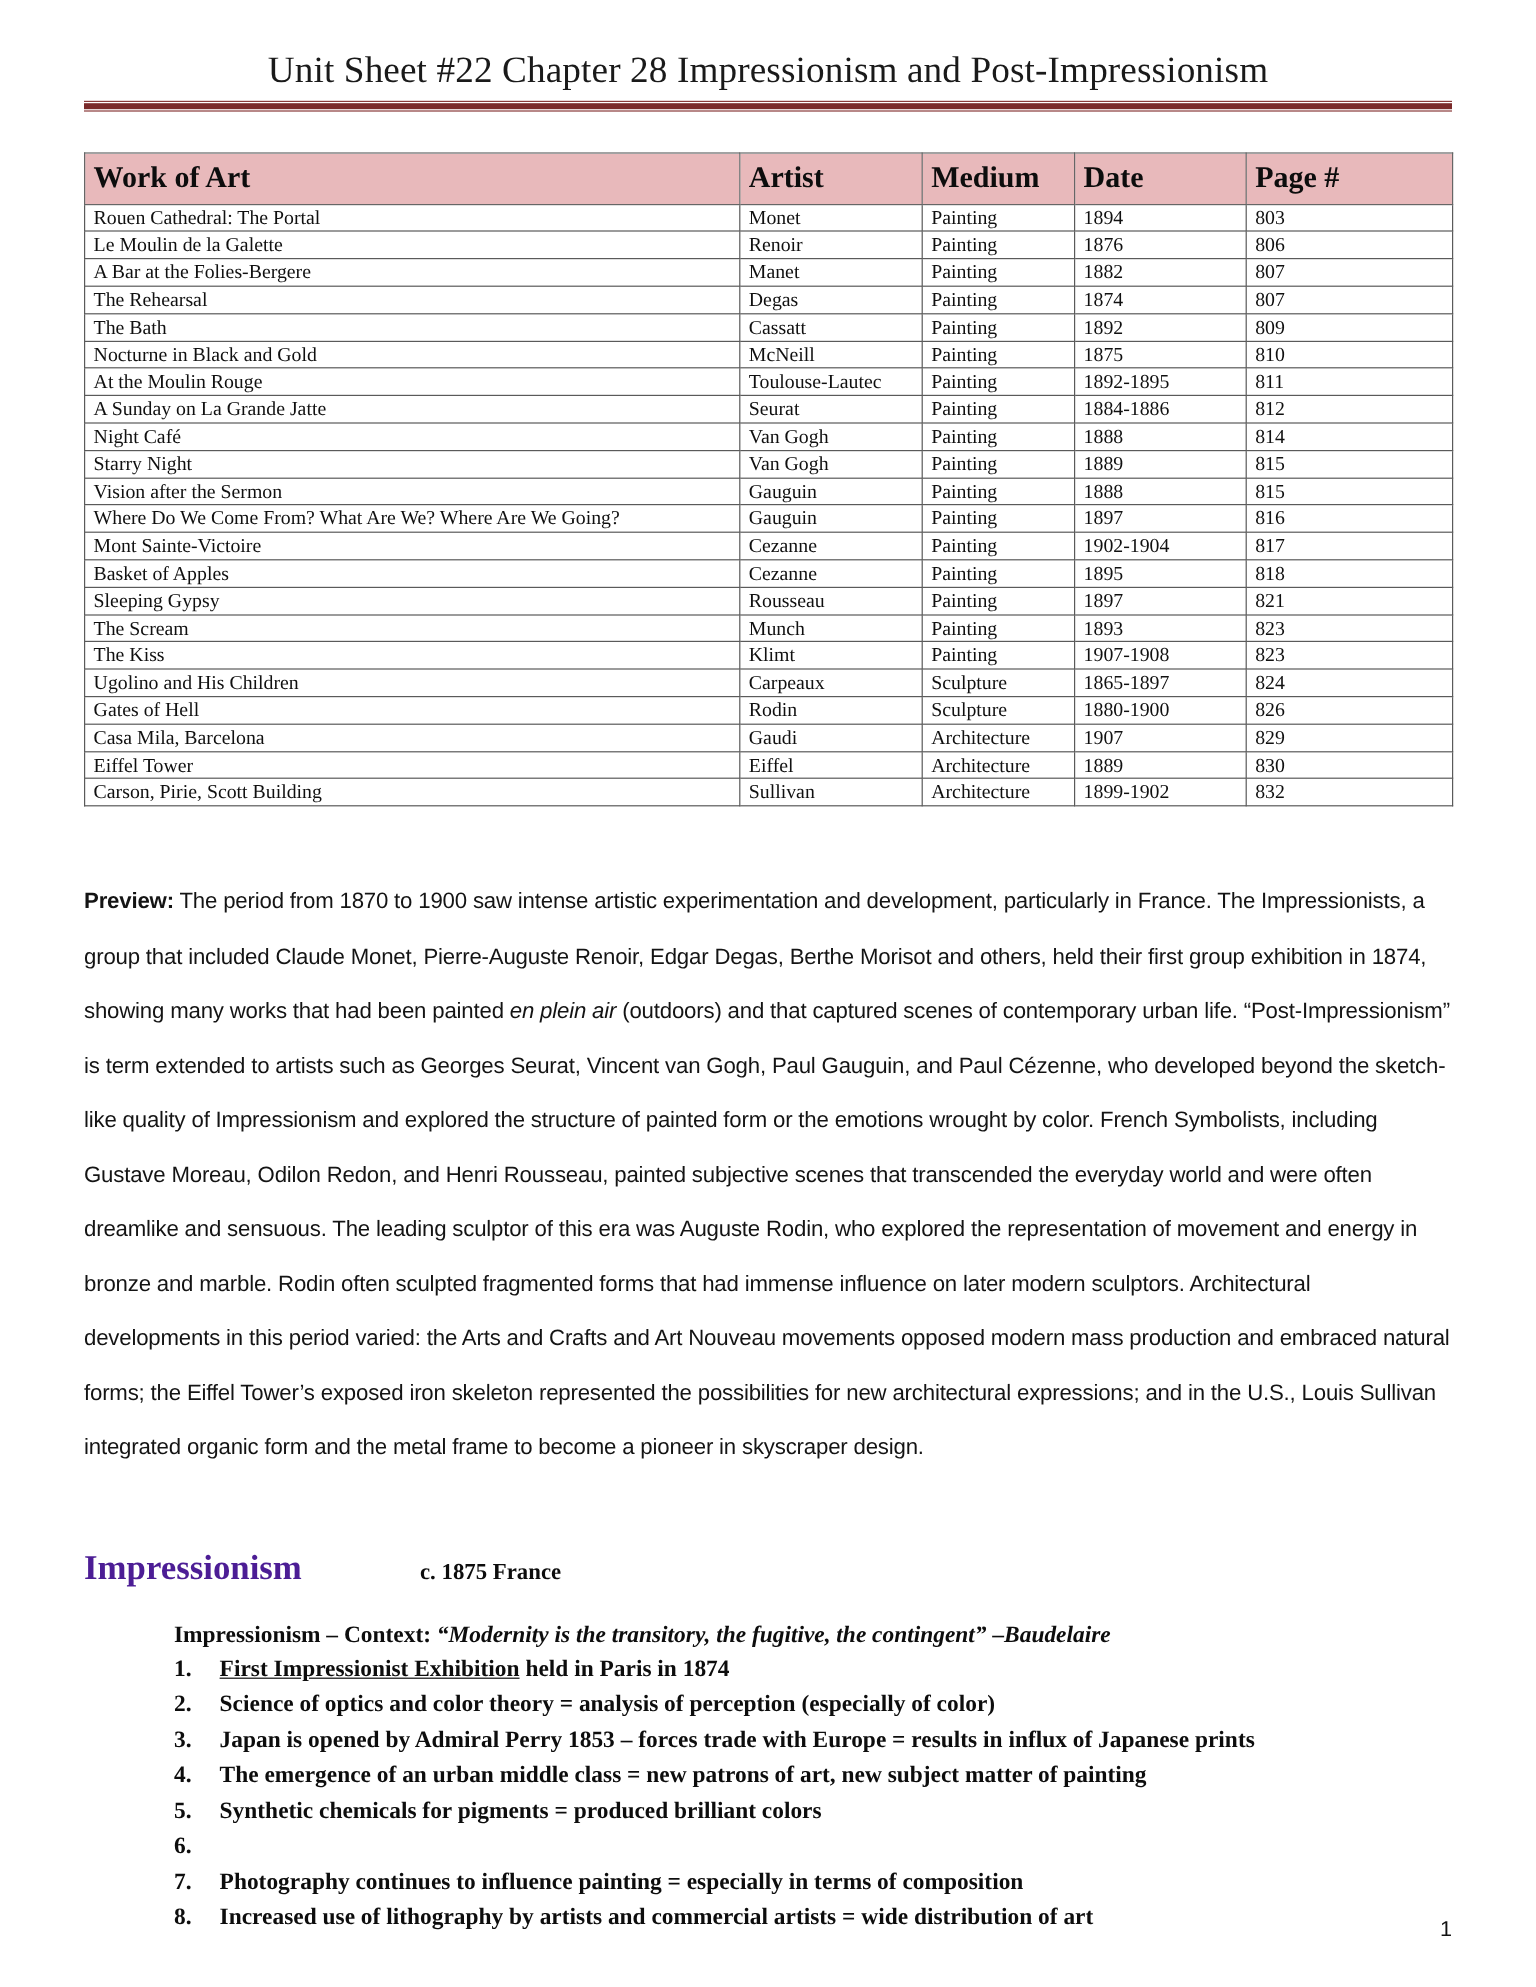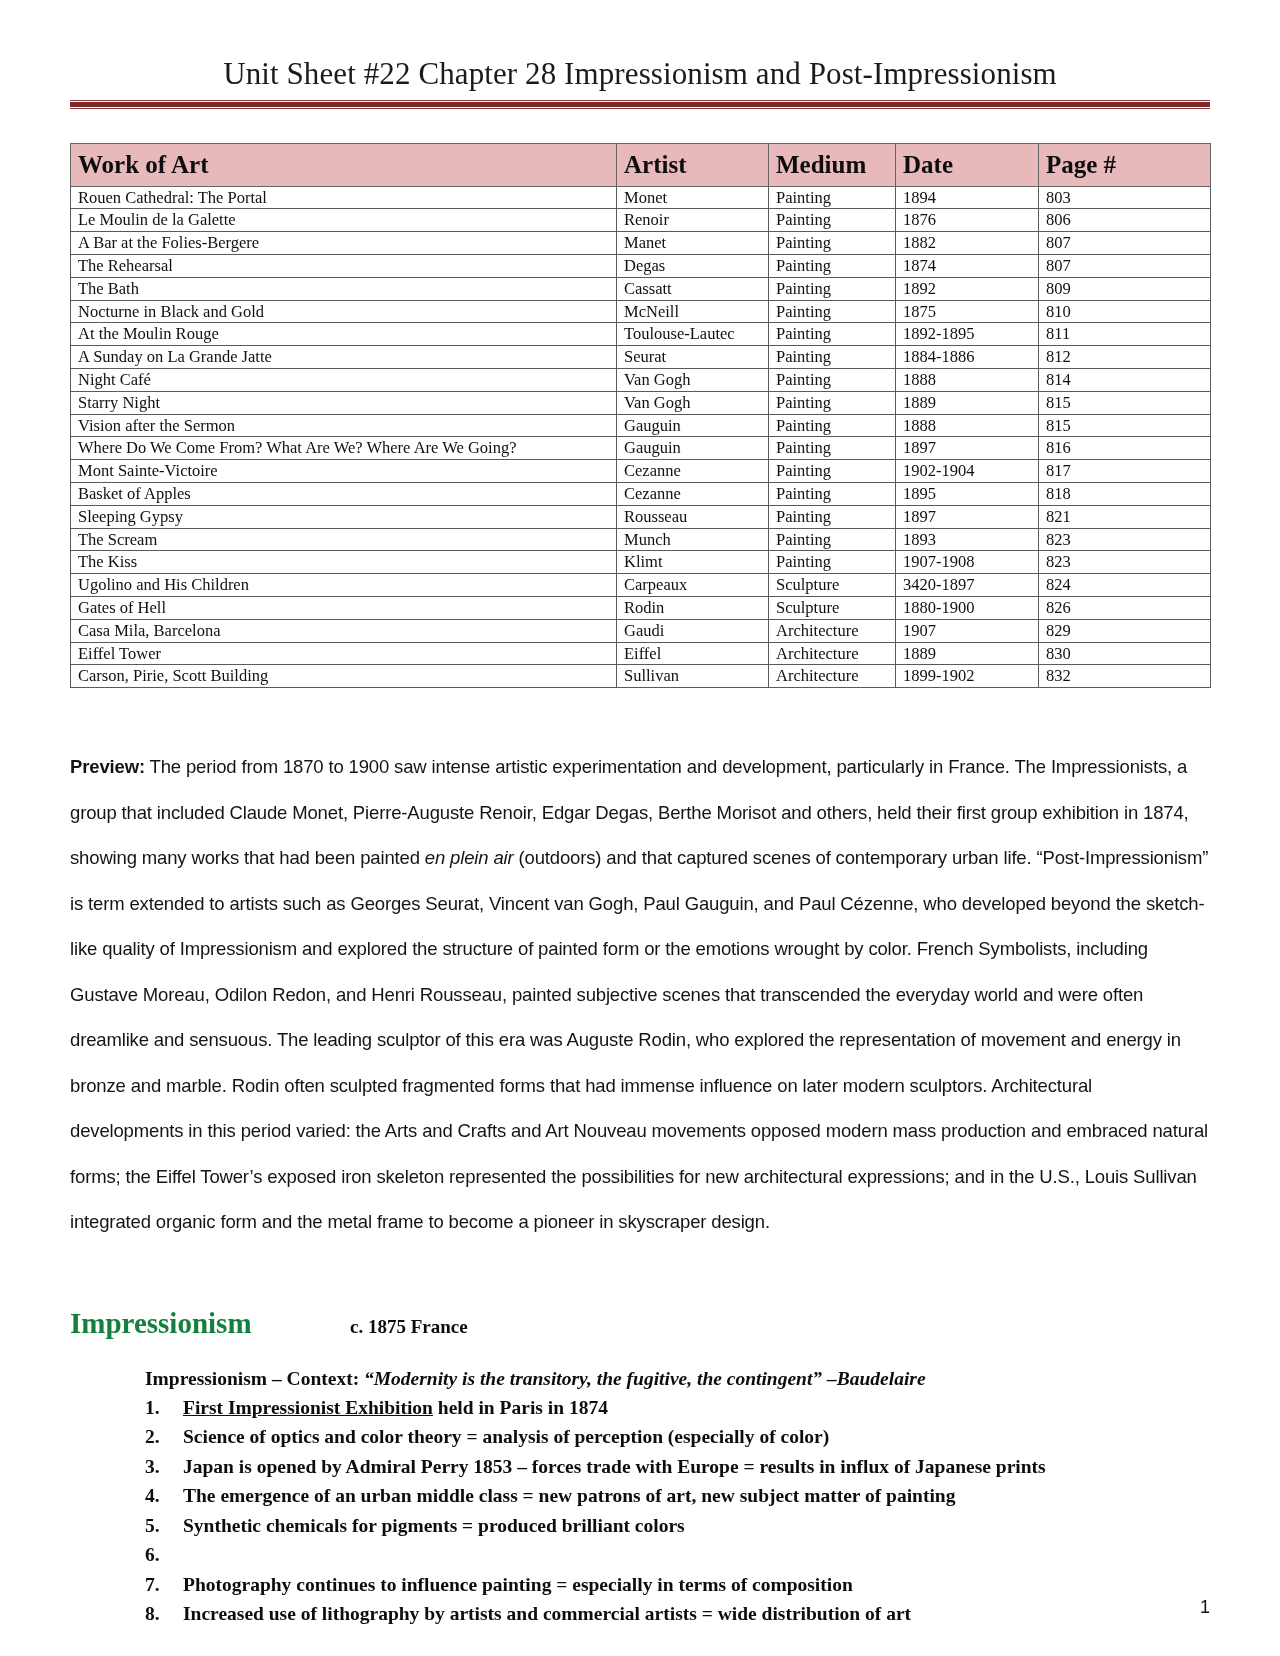--- a/index.html
+++ b/index.html
@@ -19,21 +19,21 @@
     position: relative;
     width: 1280px;
     height: 1656px;
     box-sizing: border-box;
     padding: 0;
   }
 
   
   .title-block {
     margin: 0;
-    padding-top: 56px;
+    padding-top: 40px;
   }
   .doc-title {
     text-align: center;
     font-family: "Liberation Serif", serif;
     font-size: 31px;
     font-weight: 400;
     letter-spacing: 0.1px;
     color: #1a1a1a;
     line-height: 1.15;
     margin: 0 70px;
@@ -104,21 +104,21 @@
   
   .section-row {
     margin: 62px 70px 0 70px;
     display: flex;
     align-items: baseline;
   }
   .section-title {
     font-family: "Liberation Serif", serif;
     font-size: 29px;
     font-weight: 700;
-    color: #15803d;
+    color: #4c1d95;
     width: 280px;
   }
   .section-sub {
     font-family: "Liberation Serif", serif;
     font-size: 19px;
     font-weight: 700;
     color: #0d0d0d;
   }
 
   
@@ -308,21 +308,21 @@
           <td>The Kiss</td>
           <td>Klimt</td>
           <td>Painting</td>
           <td>1907-1908</td>
           <td>823</td>
         </tr>
         <tr>
           <td>Ugolino and His Children</td>
           <td>Carpeaux</td>
           <td>Sculpture</td>
-          <td>3420-1897</td>
+          <td>1865-1897</td>
           <td>824</td>
         </tr>
         <tr>
           <td>Gates of Hell</td>
           <td>Rodin</td>
           <td>Sculpture</td>
           <td>1880-1900</td>
           <td>826</td>
         </tr>
         <tr>

